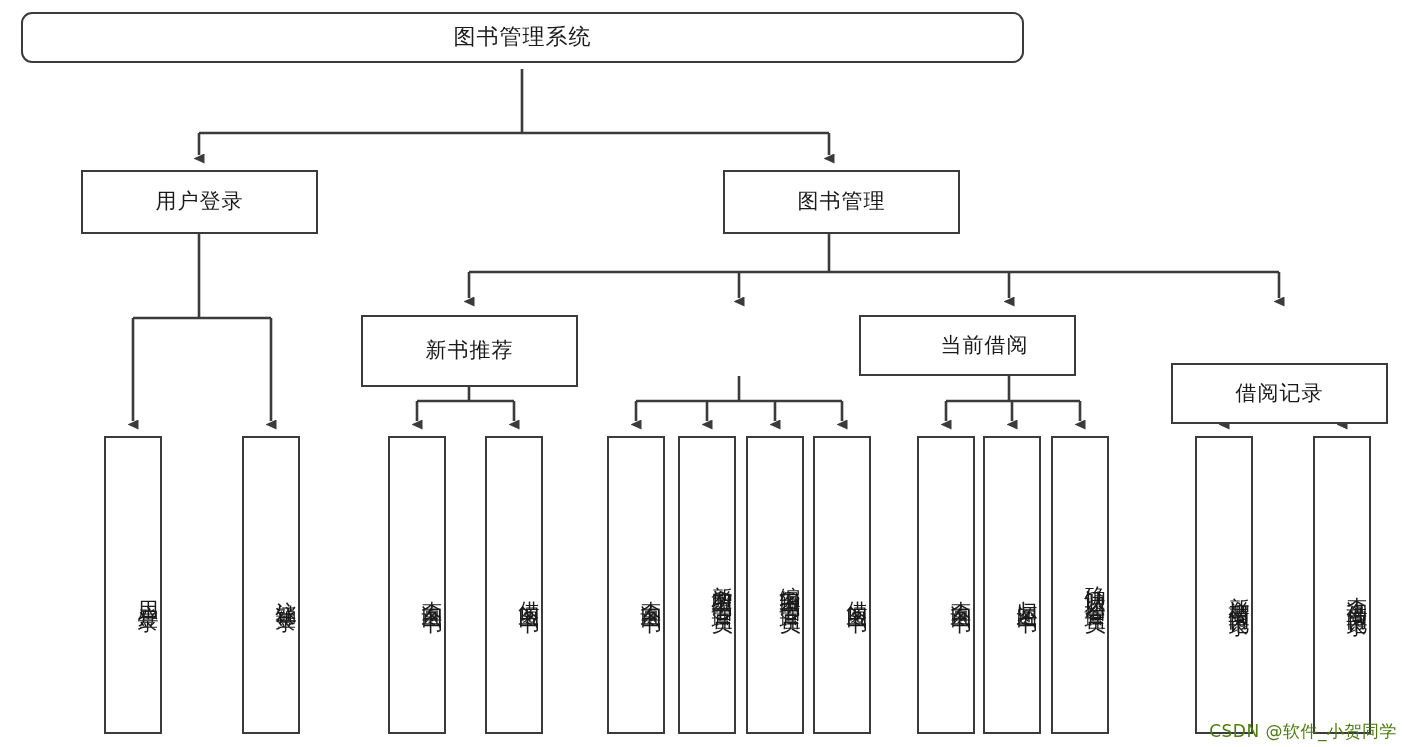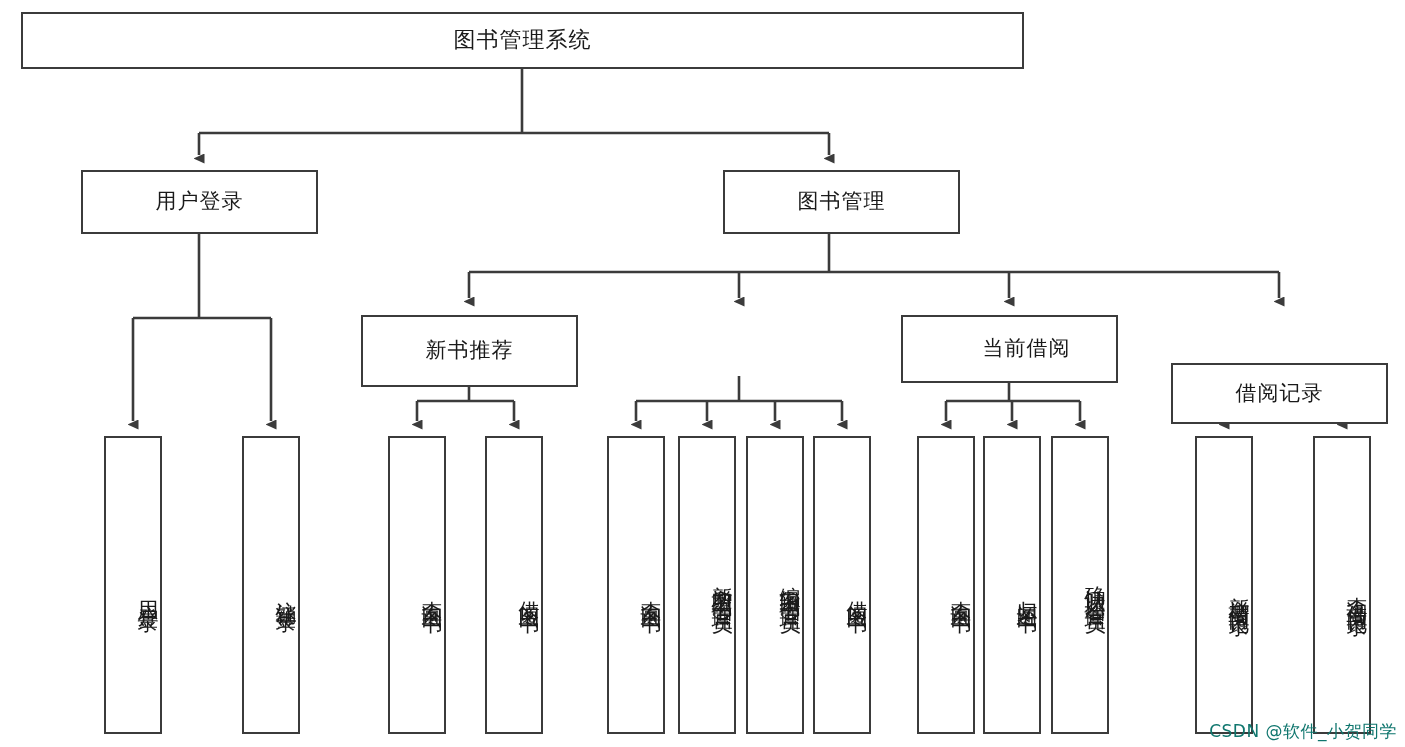--- a/index.html
+++ b/index.html
@@ -59,21 +59,21 @@
     padding-top: 4px;
   }
   .vlabel {
     display: block;
   }
   #watermark {
     position: absolute;
     right: 8px;
     bottom: 4px;
     font-size: 17px;
-    color: #0f766e;
+    color: #4d7c0f;
     letter-spacing: 0.5px;
     white-space: nowrap;
     margin-top: 24px;
   }
 </style>
 </head>
 <body>
 
 <div id="canvas">
 
@@ -120,35 +120,35 @@
       <path d="M1012,401 L1012,421" marker-end="url(#arrow)"></path>
       <path d="M1080,401 L1080,421" marker-end="url(#arrow)"></path>
 
       <path d="M1279,376 L1279,401"></path>
       <path d="M1224,401 L1342,401"></path>
       <path d="M1224,401 L1224,421" marker-end="url(#arrow)"></path>
       <path d="M1342,401 L1342,421" marker-end="url(#arrow)"></path>
     </g>
   </svg>
 
-  <div class="node horiz root" style="left:21px; top:12px; width:1003px; height:57px;">
+  <div class="node horiz root" style="left:21px; top:12px; width:1003px; height:51px;border-radius:11px;">
     <span>图书管理系统</span>
   </div>
 
   <div class="node horiz" style="left:81px; top:170px; width:237px; height:64px;">
     <span>用户登录</span>
   </div>
   <div class="node horiz" style="left:711px; top:170px; width:237px; height:64px;margin-left:12px;">
     <span>图书管理</span>
   </div>
 
   <div class="node horiz" style="left:361px; top:315px; width:217px; height:72px;">
     <span>新书推荐</span>
   </div>
-  <div class="node horiz" style="left:901px; top:315px; width:217px; height:68px;padding-left:34px;">
+  <div class="node horiz" style="left:859px; top:315px; width:217px; height:61px;padding-left:34px;">
     <span>当前借阅</span>
   </div>
   <div class="node horiz" style="left:1171px; top:315px; width:217px; height:61px;margin-top:48px;">
     <span>借阅记录</span>
   </div>
 
   <div class="node vert" style="left:104px; top:436px; width:58px; height:298px;">
     <span class="vlabel">用户登录</span>
   </div>
   <div class="node vert" style="left:242px; top:436px; width:58px; height:298px;">

